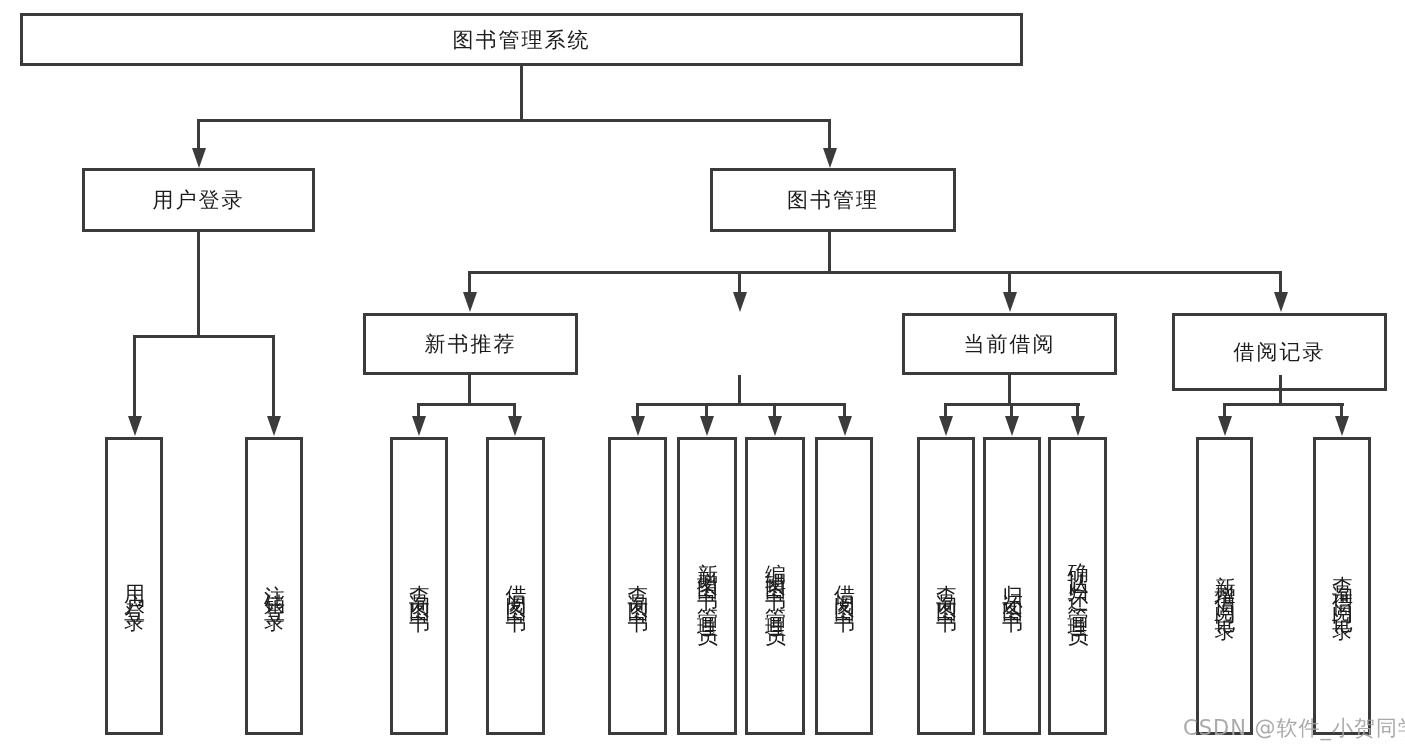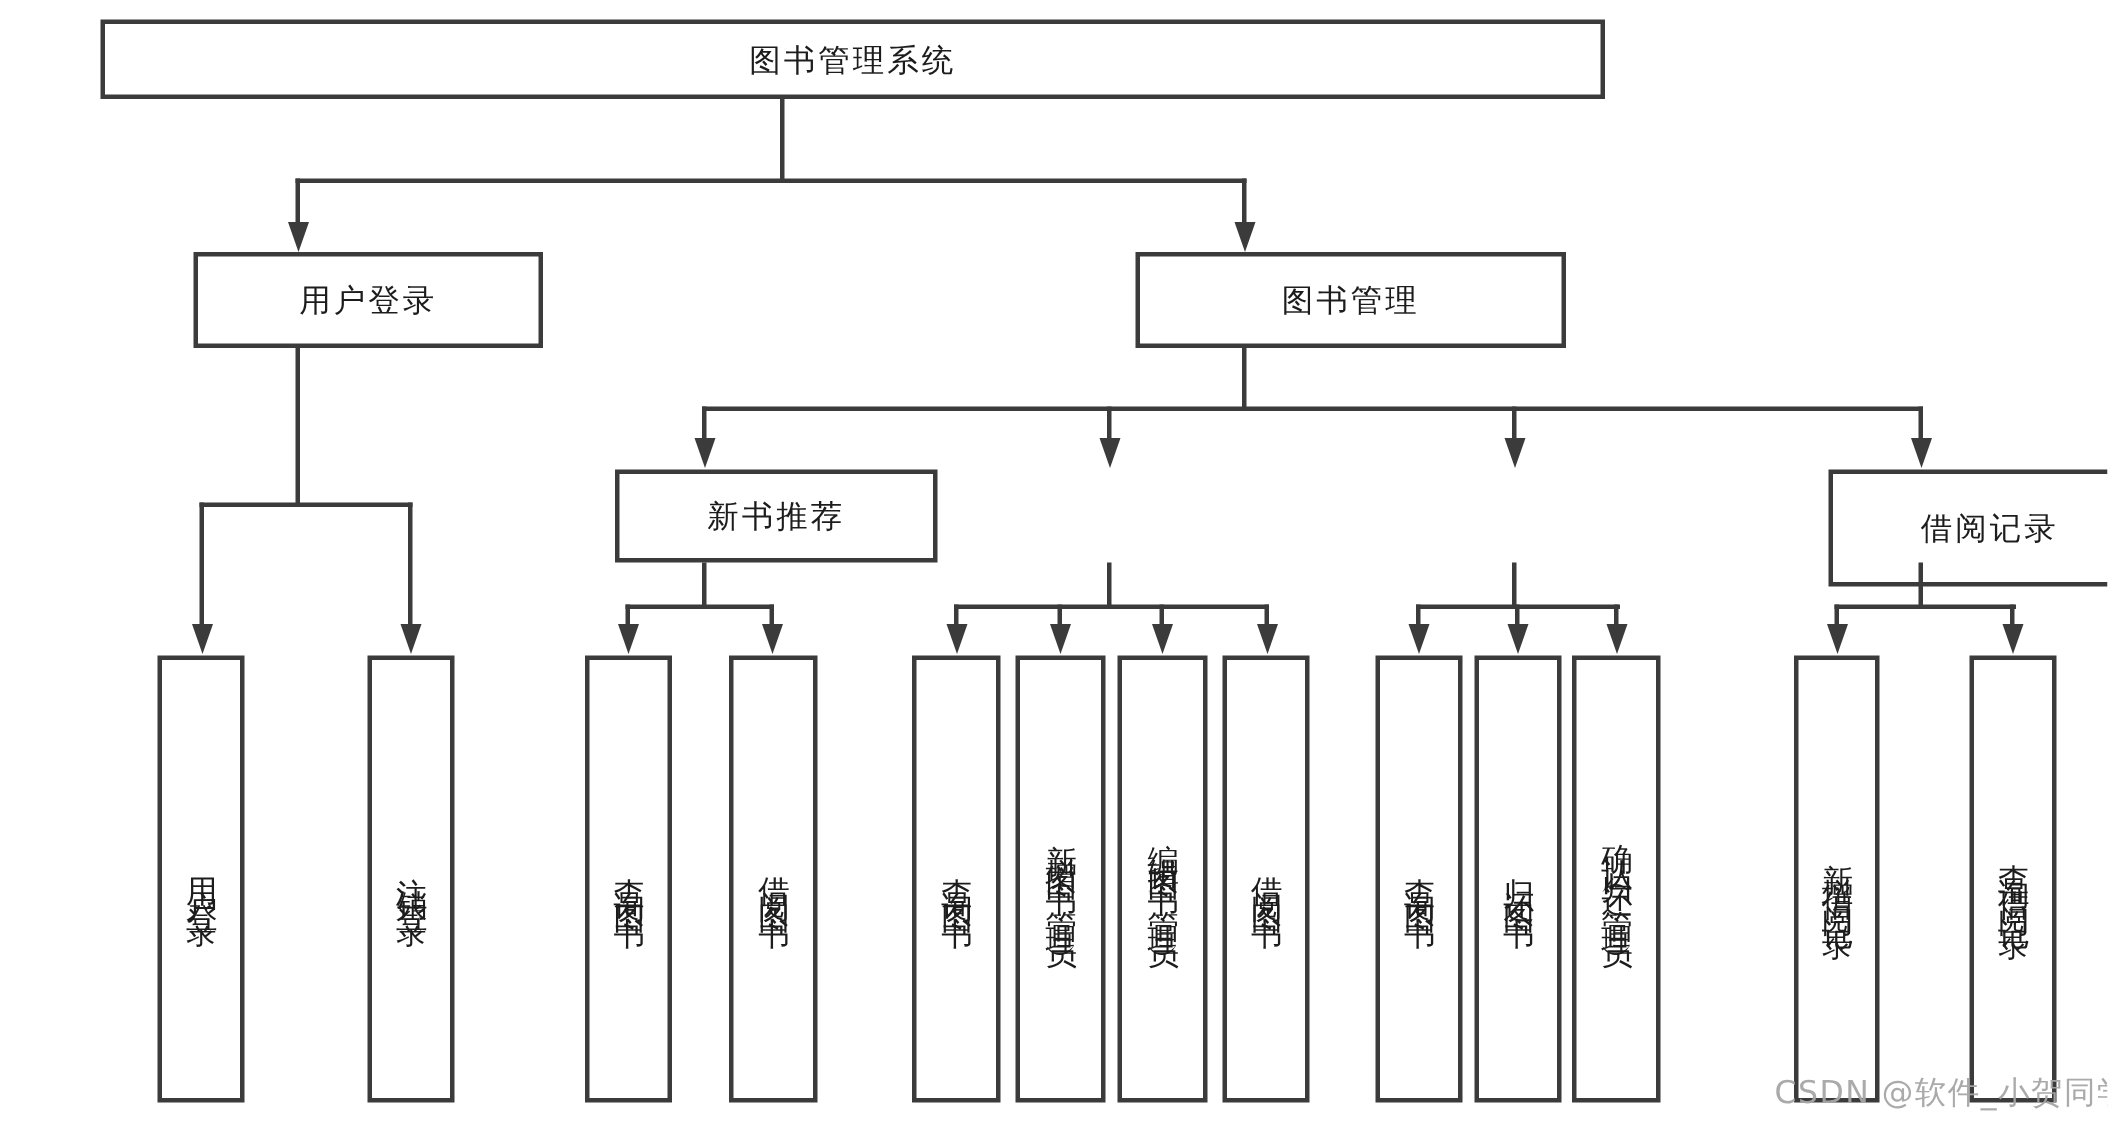--- a/index.html
+++ b/index.html
@@ -6,21 +6,21 @@
   .stage{
     position:relative;width:1405px;height:747px;background:#ffffff;
     font-family:"DejaVu Sans","Liberation Sans",sans-serif;
     color:#1c1c1c;overflow:hidden;
   }
   .box{
     position:absolute;background:#ffffff;border:3px solid #3b3b3b;
     box-sizing:border-box;display:flex;align-items:center;justify-content:center;
     font-size:21px;color:#1c1c1c;
   }
-  .box.h{letter-spacing:2px;white-space:nowrap;margin-left:47px;}
+  .box.h{letter-spacing:2px;white-space:nowrap;}
   .box.v{
     writing-mode:vertical-rl;letter-spacing:9px;line-height:1;
   }
   .hline{position:absolute;height:3px;background:#3b3b3b;}
   .vline{position:absolute;width:3px;background:#3b3b3b;}
   .arrow{
     position:absolute;width:0;height:0;
     border-left:7px solid transparent;border-right:7px solid transparent;
     border-top:20px solid #3b3b3b;
   }
@@ -37,41 +37,42 @@
   <div class="box h" style="left:20px;top:13px;width:1003px;height:53px">图书管理系统</div>
 
   <div class="vline" style="left:520px;top:66px;height:54px"></div>
   <div class="hline" style="left:197px;top:119px;width:634px"></div>
   <div class="vline" style="left:197px;top:119px;height:31px"></div>
   <div class="arrow" style="left:191.5px;top:148px"></div>
   <div class="vline" style="left:828px;top:119px;height:31px"></div>
   <div class="arrow" style="left:822.5px;top:148px"></div>
 
   <div class="box h" style="left:82px;top:168px;width:233px;height:64px">用户登录</div>
-  <div class="box h" style="left:710px;top:168px;width:287px;height:64px">图书管理</div>
+  <div class="box h" style="left:710px;top:168px;width:246px;height:64px">图书管理</div>
 
   <div class="vline" style="left:197px;top:232px;height:106px"></div>
   <div class="hline" style="left:133px;top:335px;width:142px"></div>
   <div class="vline" style="left:133px;top:335px;height:83px"></div>
   <div class="arrow" style="left:127.5px;top:416px"></div>
   <div class="vline" style="left:272px;top:335px;height:83px"></div>
   <div class="arrow" style="left:266.5px;top:416px"></div>
 
   <div class="vline" style="left:828px;top:232px;height:42px"></div>
   <div class="hline" style="left:468px;top:271px;width:814px"></div>
   <div class="vline" style="left:468px;top:271px;height:23px"></div>
   <div class="arrow" style="left:462.5px;top:292px"></div>
   <div class="vline" style="left:738px;top:271px;height:23px"></div>
   <div class="arrow" style="left:732.5px;top:292px"></div>
   <div class="vline" style="left:1008px;top:271px;height:23px"></div>
   <div class="arrow" style="left:1002.5px;top:292px"></div>
   <div class="vline" style="left:1279px;top:271px;height:23px"></div>
   <div class="arrow" style="left:1273.5px;top:292px"></div>
 
   <div class="box h" style="left:363px;top:313px;width:215px;height:62px">新书推荐</div>
+  <div class="box h" style="left:902px;top:313px;width:215px;height:62px">当前借阅</div>
   <div class="box h" style="left:1172px;top:313px;width:215px;height:78px">借阅记录</div>
 
   <div class="vline" style="left:468px;top:375px;height:31px"></div>
   <div class="hline" style="left:417px;top:403px;width:99px"></div>
   <div class="vline" style="left:417px;top:403px;height:15px"></div>
   <div class="arrow" style="left:411.5px;top:416px"></div>
   <div class="vline" style="left:513px;top:403px;height:15px"></div>
   <div class="arrow" style="left:507.5px;top:416px"></div>
 
   <div class="vline" style="left:738px;top:375px;height:31px"></div>

